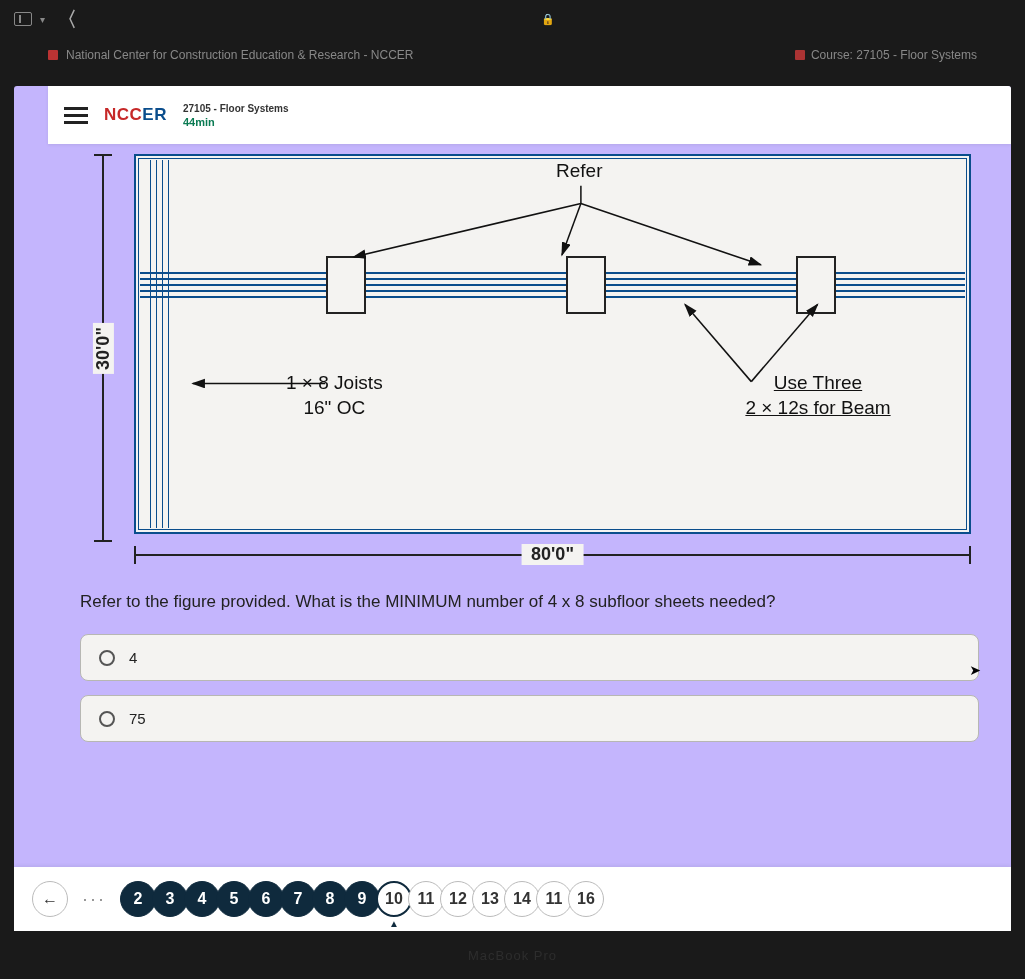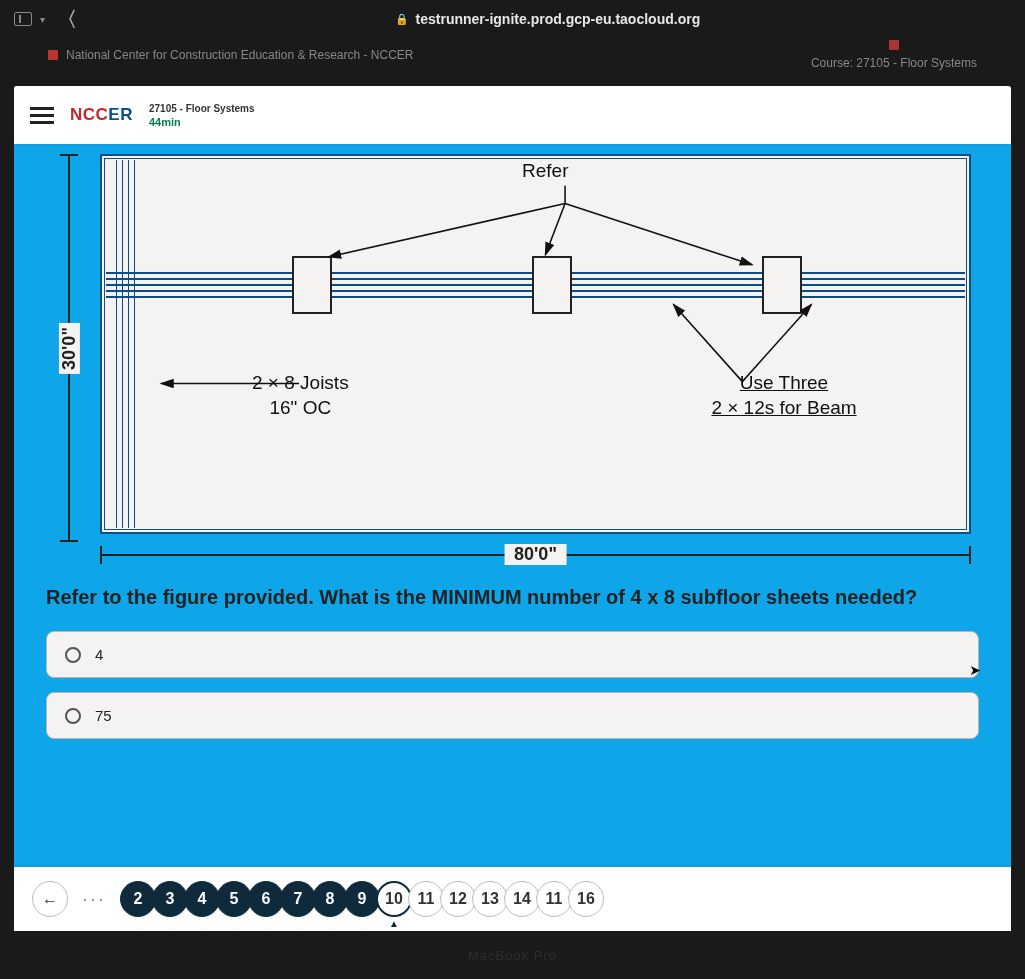--- a/index.html
+++ b/index.html
@@ -11,26 +11,26 @@
   .chrome-icon { width:18px; height:14px; border:1.5px solid #888; border-radius:2px; display:flex; align-items:center; justify-content:center; }
   .chrome-icon .bar { width:1.5px; height:8px; background:#888; margin-left:-6px;}
   .chevron-down { font-size:10px; color:#888; }
   .back-arr { font-size:20px; color:#aaa; font-weight:bold; margin-left:4px; }
   .url-area { flex:1; text-align:center; color:#e6e6e6; font-size:14px; font-weight:600; display:flex; align-items:center; justify-content:center; gap:6px;}
   .lock { font-size:11px; }
   
   
   .tab-strip { height:34px; display:flex; align-items:center; padding:0 48px; color:#888; font-size:12px; gap:20px; }
   .tab-strip .tab-left { display:flex; align-items:center; gap:8px; }
-  .tab-strip .tab-right { margin-left:auto; display:flex; align-items:center; gap:6px;flex-direction:column; }
+  .tab-strip .tab-right { margin-left:auto; display:flex; align-items:center; gap:6px; }
   .tab-dot { width:10px; height:10px; background:#b33; border-radius:1px; }
   .tab-dot2 { width:10px; height:10px; background:#a33; border-radius:1px; }
 
   
-  .viewport { position:absolute; left:14px; right:14px; top:86px; bottom:48px; background:#0ea5e9; border-radius:3px 3px 0 0; overflow:hidden; }
+  .viewport { position:absolute; left:14px; right:14px; top:86px; bottom:48px; background:#c4b5fd; border-radius:3px 3px 0 0; overflow:hidden;padding-left:34px; }
   
   
   .page-header { height:58px; background:#fff; display:flex; align-items:center; padding:0 16px; gap:16px; box-shadow:0 1px 3px rgba(0,0,0,0.08); }
   .hamburger { width:24px; display:flex; flex-direction:column; gap:4px; cursor:pointer;}
   .hamburger span { height:3px; background:#222; }
   .brand { font-weight:800; font-size:17px; letter-spacing:0.5px; }
   .brand .r { color:#c62828; }
   .brand .b { color:#0a4d8c; }
   .course-title { font-size:10px; color:#333; font-weight:700; }
   .course-sub { font-size:11px; color:#0a7a52; font-weight:600; margin-top:2px; }
@@ -55,21 +55,21 @@
   .beam .bln { position:absolute; left:0; right:0; height:1.5px; background:#0a4d8c; }
   .pier { position:absolute; top:100px; width:40px; height:58px; border:2px solid #222; background:#f4f3f1; }
   
   .figlabel { position:absolute; font-size:19px; color:#111; text-align:center; }
   
   .dim-horiz { position:absolute; left:54px; right:8px; bottom:6px; height:26px; }
   .dim-horiz .line { position:absolute; left:0; right:0; top:12px; height:2px; background:#222; }
   .dim-horiz .cap { position:absolute; top:4px; width:2px; height:18px; background:#222; }
   .dim-horiz .lbl { position:absolute; left:50%; transform:translateX(-50%); top:2px; background:#f4f3f1; padding:0 10px; font-size:18px; font-weight:600; }
 
-  .question-text { font-size:20px; font-weight:700; color:#222; margin-top:12px; }
+  .question-text { font-size:17px; font-weight:400; color:#222; margin-top:18px; }
 
   
   .answers { margin-top:22px; display:flex; flex-direction:column; gap:14px; }
   .answer { border:1.5px solid #b7b7b3; border-radius:8px; padding:14px 18px; display:flex; align-items:center; gap:14px; background:#f4f3f1; cursor:pointer; }
   .radio { width:16px; height:16px; border:2px solid #555; border-radius:50%; flex-shrink:0; }
   .answer-label { font-size:15px; color:#222; }
 
   
   .pager { position:absolute; left:0; right:0; bottom:0; height:64px; background:#fff; display:flex; align-items:center; padding:0 18px; gap:10px; box-shadow:0 -1px 4px rgba(0,0,0,0.08); }
   .pbtn { width:36px; height:36px; border-radius:50%; border:1.5px solid #bbb; display:flex; align-items:center; justify-content:center; font-size:16px; font-weight:700; color:#333; background:#fff; cursor:pointer; flex-shrink:0; }
@@ -91,21 +91,20 @@
 <div class="device-frame">
 
   <div class="top-chrome">
     <div class="chrome-icon">
         <div class="bar"></div>
       </div>
     <span class="chevron-down">▾</span>
     <span class="back-arr">〈</span>
     <div class="url-area">
       <span class="lock">🔒</span>
-      <span>testrunner-ignite.prod.gcp-eu.taocloud.org</span>
     </div>
   </div>
 
   <div class="tab-strip">
     <div class="tab-left">
       <span class="tab-dot"></span>
       <span>National Center for Construction Education &amp; Research - NCCER</span>
     </div>
     <div class="tab-right">
       <span class="tab-dot2"></span>
@@ -171,21 +170,21 @@
             <line x1="470" y1="48" x2="660" y2="110" stroke="#111" stroke-width="1.6" marker-end="url(#ah)"></line>
             <line x1="470" y1="30" x2="470" y2="48" stroke="#111" stroke-width="1.6"></line>
             <line x1="200" y1="230" x2="60" y2="230" stroke="#111" stroke-width="1.6" marker-end="url(#ah)"></line>
             <line x1="650" y1="228" x2="580" y2="150" stroke="#111" stroke-width="1.6" marker-end="url(#ah)"></line>
             <line x1="650" y1="228" x2="720" y2="150" stroke="#111" stroke-width="1.6" marker-end="url(#ah)"></line>
           </svg>
 
           <div class="figlabel" style="left:420px; top:4px;">Refer</div>
 
           <div class="figlabel" style="left:150px; top:215px; line-height:1.3;">
-            <div>2 × 8 Joists</div>
+            <div>1 × 8 Joists</div>
             <div>16" OC</div>
           </div>
 
           <div class="figlabel" style="left:572px; top:215px; line-height:1.3; width:220px;text-decoration:underline;">
             <div>Use Three</div>
             <div>2 × 12s for Beam</div>
           </div>
         </div>
 
         <div class="dim-horiz">

